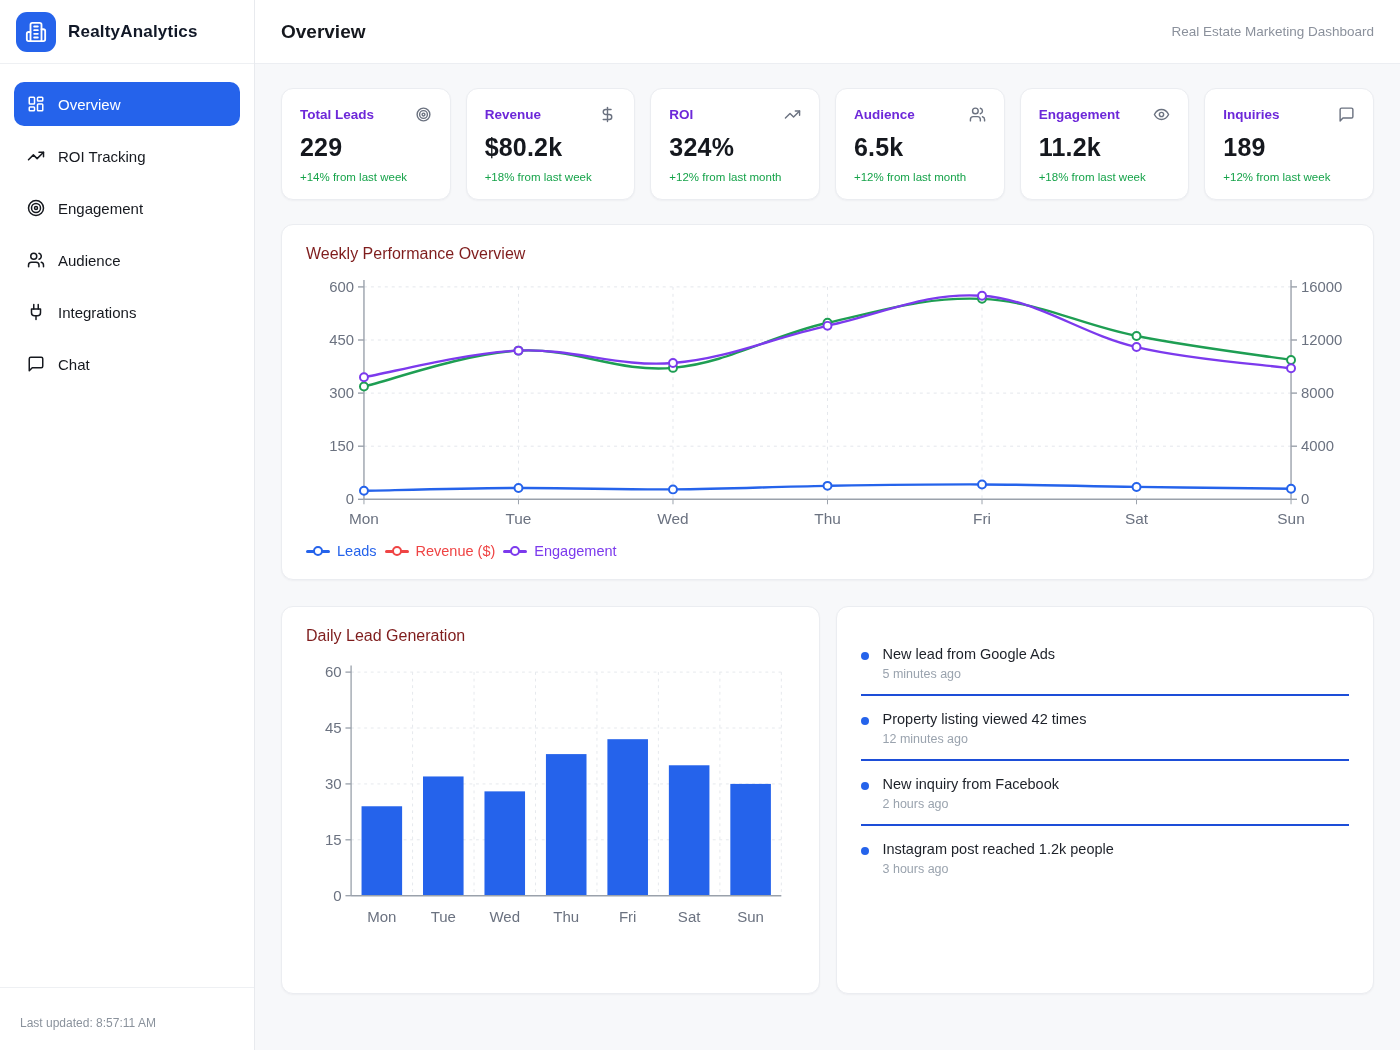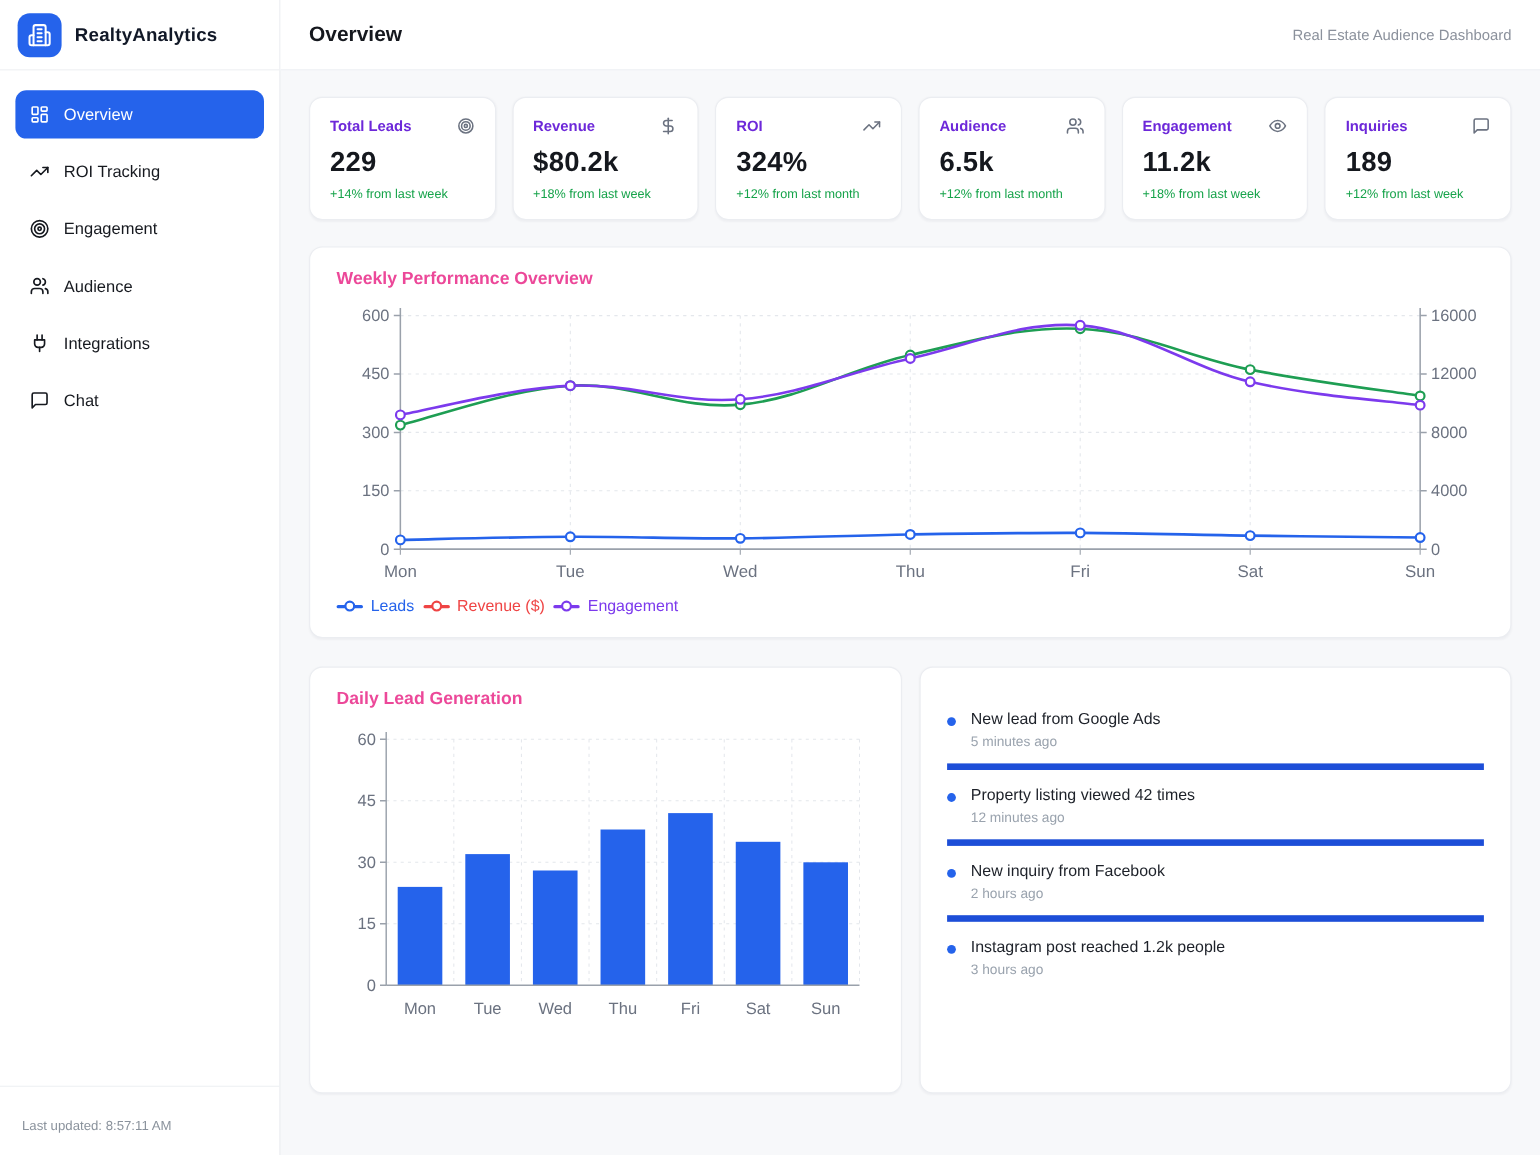--- a/index.html
+++ b/index.html
@@ -30,36 +30,36 @@
   
   .stats-row { display:grid; grid-template-columns:repeat(6,1fr); gap:15px; }
   .stat-card { background:#fff; border:1px solid #ebedf1; border-radius:12px; padding:17px 18px 16px; box-shadow:0 1px 2px rgba(16,24,40,.04); }
   .stat-head { display:flex; justify-content:space-between; align-items:center; color:#6d28d9; font-size:13.5px; font-weight:600; }
   .stat-head .ico { color:#6b7280; display:flex; }
   .stat-value { font-size:25px; font-weight:800; color:#15181e; margin-top:10px; letter-spacing:.2px; }
   .stat-change { font-size:11.5px; color:#16a34a; margin-top:9px; }
 
   
   .panel { background:#fff; border:1px solid #ebedf1; border-radius:12px; box-shadow:0 1px 2px rgba(16,24,40,.04); }
-  .panel-title { font-size:16px; font-weight:700; color:#ec4899; }
+  .panel-title { font-size:16px; font-weight:400; color:#7f1d1d; }
   .weekly-panel { margin-top:24px; padding:20px 24px 10px; }
   #weekly-chart { width:100%; height:268px; margin-top:10px; display:block; }
   .legend { display:flex; justify-content:flex-start; gap:8px; padding:2px 0 10px; }
   .legend-item { display:flex; align-items:center; gap:7px; font-size:14.5px; cursor:pointer; }
   .legend-marker { position:relative; width:24px; height:10px; flex:none; }
   .legend-marker::before { content:""; position:absolute; left:0; right:0; top:3.5px; height:3px; border-radius:2px; background:currentColor; }
   .legend-marker::after { content:""; position:absolute; left:50%; top:50%; width:6px; height:6px; border:2px solid currentColor; border-radius:50%; background:#fff; transform:translate(-50%,-50%); }
 
   .bottom-row { display:grid; grid-template-columns:1fr 1fr; gap:16px; margin-top:26px; height:388px; }
   .bar-panel { padding:20px 24px; }
   #bar-chart { width:100%; height:290px; margin-top:8px; display:block; }
 
   .activity-panel { padding:20px 24px 8px; overflow:hidden; }
   .activity-list { margin-top:4px; }
-  .activity-item { display:flex; gap:14px; padding:15px 0 13px; border-bottom:6px solid #1d4ed8; }
+  .activity-item { display:flex; gap:14px; padding:15px 0 13px; border-bottom:2px solid #1d4ed8; }
   .activity-item:last-child { border-bottom:none; }
   .activity-dot { width:8px; height:8px; border-radius:50%; background:#2563eb; margin-top:6px; flex:none; }
   .activity-title { font-size:14.5px; color:#1d2129; font-weight:500; }
   .activity-time { font-size:12.5px; color:#9aa3ae; margin-top:5px; }
 </style>
 </head>
 <body>
 
 <div class="app">
 
@@ -143,21 +143,21 @@
     </nav>
 
     <div class="sidebar-footer">
       <span>Last updated: 8:57:11 AM</span>
     </div>
   </aside>
 
   <div class="main">
     <header class="topbar">
       <div class="page-title">Overview</div>
-      <div class="page-subtitle">Real Estate Audience Dashboard</div>
+      <div class="page-subtitle">Real Estate Marketing Dashboard</div>
     </header>
 
     <div class="content">
 
       <div class="stats-row">
         <div class="stat-card">
           <div class="stat-head">
             <span>Total Leads</span>
             <span class="ico">
                 <svg width="17" height="17" viewBox="0 0 24 24" fill="none" stroke="currentColor" stroke-width="2">

